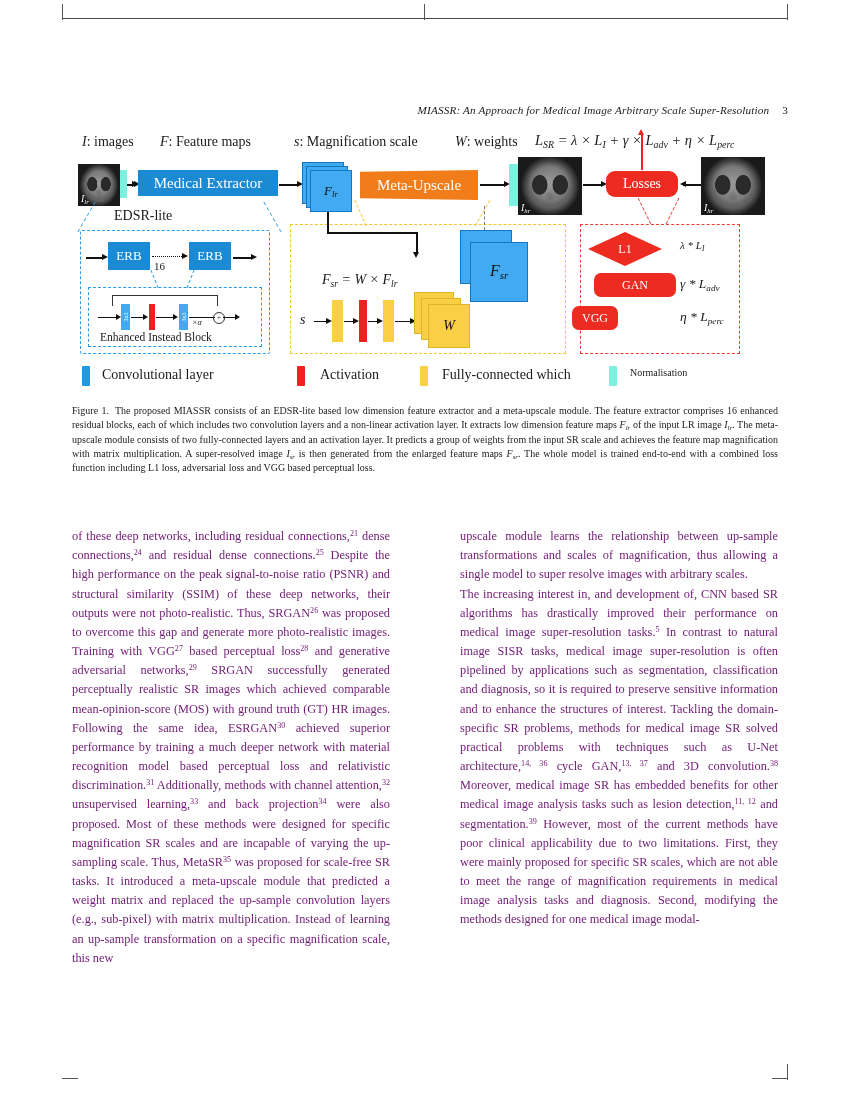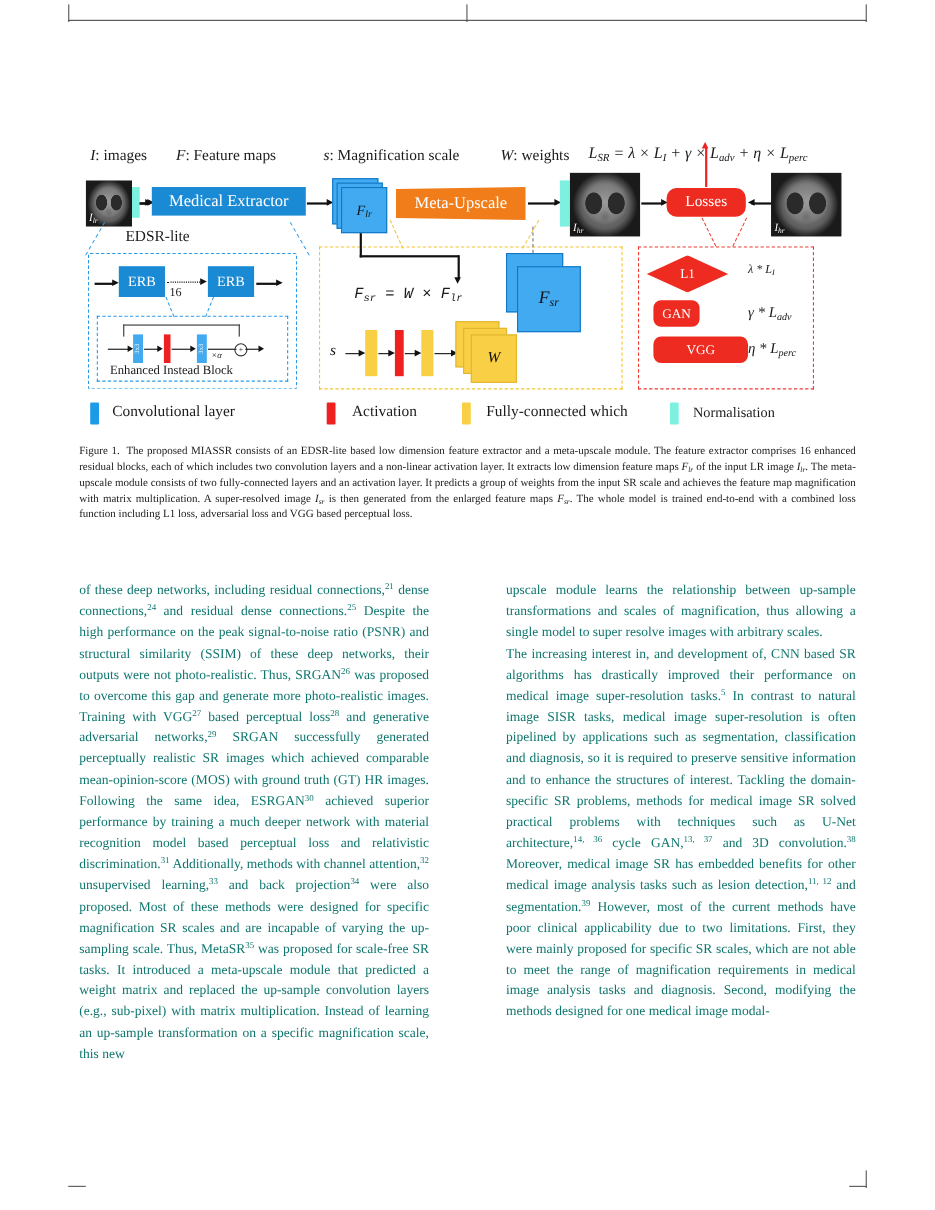--- a/index.html
+++ b/index.html
@@ -81,41 +81,44 @@
   .swatch{position:absolute;width:8px;height:20px;border-radius:1px;}
 
   
   .caption{
     position:absolute;left:72px;top:404px;width:706px;
     font-size:10px;line-height:1.42;text-align:justify;color:#1b1b1b;
   }
   .caption .ttl{margin-right:6px;}
 
   
-  .col{position:absolute;top:527px;width:318px;font-size:12.3px;line-height:1.56;text-align:justify;color:#0f766e;}
+  .col{position:absolute;top:527px;width:318px;font-size:12.3px;line-height:1.56;text-align:justify;color:#701a75;}
   .col.left{left:72px;}
   .col.right{left:460px;}
   .col p{margin:0;text-indent:0;}
   .sec{font-weight:bold;font-style:italic;font-size:13px;margin:13px 0 9px 0;}
   .sec .num{margin-right:11px;}
   sup{font-size:.66em;vertical-align:.52em;line-height:0;}
 </style>
 </head>
 <body>
 
 <div class="page">
 
   <div class="cropmark cm-v" style="left:62px;top:4px;"></div>
   <div class="cropmark cm-v" style="left:787px;top:4px;"></div>
   <div class="cropmark cm-v" style="left:424px;top:4px;"></div>
   <div class="cropmark cm-h" style="left:62px;top:1078px;"></div>
   <div class="cropmark cm-v" style="left:787px;top:1064px;"></div>
   <div class="cropmark cm-h" style="left:772px;top:1078px;"></div>
   <div class="rule"></div>
 
+  <div class="runhead">
+    <span>MIASSR: An Approach for Medical Image Arbitrary Scale Super-Resolution</span><span class="pg">3</span>
+  </div>
 
   <div class="figure">
 
     <div class="legendrow">
       <span class="lg" style="left:10px;top:2px;"><span class="it">I</span><span>: images</span></span>
       <span class="lg" style="left:88px;top:2px;"><span class="it">F</span><span>: Feature maps</span></span>
       <span class="lg" style="left:222px;top:2px;"><span class="it">s</span><span>: Magnification scale</span></span>
       <span class="lg" style="left:383px;top:2px;"><span class="it">W</span><span>: weights</span></span>
       <span class="lg it" style="left:463px;top:0px;font-size:14.5px;">
         L<span class="sub">SR</span> = λ × L<span class="sub">I</span> + γ × L<span class="sub">adv</span> + η × L<span class="sub">perc</span>
@@ -214,21 +217,21 @@
 
     <div class="dash-yellow" style="left:218px;top:92px;width:276px;height:130px;"></div>
     <div style="position:absolute;left:250px;top:68px;width:38px;height:26px;border-right:1.6px dashed #f3c430;transform:skewX(24deg);"></div>
     <div style="position:absolute;left:410px;top:68px;width:60px;height:26px;border-left:1.6px dashed #f3c430;transform:skewX(-30deg);"></div>
 
     <div class="arrow" style="left:255px;top:80px;width:1.6px;height:22px;"></div>
     <div class="arrow" style="left:255px;top:100px;width:90px;height:1.6px;"></div>
     <div class="arrow" style="left:344px;top:100px;width:1.6px;height:22px;"></div>
     <div class="ah ah-d" style="left:341px;top:120px;"></div>
 
-    <span class="lbl it" style="left:250px;top:128px;font-size:14px;font-family:Liberation Mono, monospace;">
+    <span class="lbl it" style="left:250px;top:140px;font-size:14px;">
       <span>F</span><span class="sub">sr</span><span> = W × F</span><span class="sub">lr</span>
     </span>
 
     <div class="fbox" style="left:388px;top:98px;width:50px;height:52px;"></div>
     <div class="fbox" style="left:398px;top:110px;width:56px;height:58px;display:flex;align-items:center;justify-content:center;font-size:16px;color:#111;">
       <span class="it"><span>F</span><span class="sub">sr</span></span>
     </div>
 
     <div style="position:absolute;left:412px;top:74px;width:1.6px;height:24px;border-left:1.6px dashed #777;"></div>
 
@@ -253,38 +256,38 @@
 
     <div class="dash-red" style="left:508px;top:92px;width:160px;height:130px;"></div>
     <div style="position:absolute;left:540px;top:66px;width:32px;height:26px;border-right:1.6px dashed #ee3b30;transform:skewX(26deg);"></div>
     <div style="position:absolute;left:600px;top:66px;width:44px;height:26px;border-left:1.6px dashed #ee3b30;transform:skewX(-26deg);"></div>
 
     <div class="diamond" style="left:516px;top:100px;width:74px;height:34px;">L1</div>
     <span class="lbl it" style="left:608px;top:107px;font-size:11px;">
       <span>λ</span> * <span>L</span><span class="sub">I</span>
     </span>
 
-    <div class="rrect" style="left:522px;top:141px;width:42px;height:24px;">GAN</div>
+    <div class="rrect" style="left:522px;top:141px;width:82px;height:24px;">GAN</div>
     <span class="lbl it" style="left:608px;top:144px;font-size:13.5px;">
       <span>γ</span> * <span>L</span><span class="sub">adv</span>
     </span>
 
-    <div class="rrect" style="left:522px;top:174px;width:86px;height:24px;">VGG</div>
+    <div class="rrect" style="left:500px;top:174px;width:46px;height:24px;">VGG</div>
     <span class="lbl it" style="left:608px;top:177px;font-size:13.5px;">
       <span>η</span> * <span>L</span><span class="sub">perc</span>
     </span>
 
     <div class="swatch" style="left:10px;top:234px;background:#1b9ae8;"></div>
     <span class="lbl" style="left:30px;top:235px;font-size:14px;">Convolutional layer</span>
     <div class="swatch" style="left:225px;top:234px;background:#ee2020;"></div>
     <span class="lbl" style="left:248px;top:235px;font-size:14px;">Activation</span>
     <div class="swatch" style="left:348px;top:234px;background:#f9cf45;"></div>
     <span class="lbl" style="left:370px;top:235px;font-size:14px;">Fully-connected which</span>
     <div class="swatch" style="left:537px;top:234px;background:#7df0e0;"></div>
-    <span class="lbl" style="left:558px;top:235px;font-size:13px;">Normalisation</span>
+    <span class="lbl" style="left:558px;top:235px;font-size:10px;">Normalisation</span>
   </div>
 
   <div class="caption">
     <span class="ttl">Figure 1.</span><span>The proposed MIASSR consists of an EDSR-lite based low dimension feature extractor and a meta-upscale module. The feature extractor comprises 16 enhanced residual blocks, each of which includes two convolution layers and a non-linear activation layer. It extracts low dimension feature maps </span><span class="it"><span>F</span><span class="sub">lr</span></span><span> of the input LR image </span><span class="it"><span>I</span><span class="sub">lr</span></span><span>. The meta-upscale module consists of two fully-connected layers and an activation layer. It predicts a group of weights from the input SR scale and achieves the feature map magnification with matrix multiplication. A super-resolved image </span><span class="it"><span>I</span><span class="sub">sr</span></span><span> is then generated from the enlarged feature maps </span><span class="it"><span>F</span><span class="sub">sr</span></span><span>. The whole model is trained end-to-end with a combined loss function including L1 loss, adversarial loss and VGG based perceptual loss.</span>
   </div>
 
   <div class="col left">
     <p id="left-para">of these deep networks, including residual connections,<sup>21</sup> dense connections,<sup>24</sup> and residual dense connections.<sup>25</sup> Despite the high performance on the peak signal-to-noise ratio (PSNR) and structural similarity (SSIM) of these deep networks, their outputs were not photo-realistic. Thus, SRGAN<sup>26</sup> was proposed to overcome this gap and generate more photo-realistic images. Training with VGG<sup>27</sup> based perceptual loss<sup>28</sup> and generative adversarial networks,<sup>29</sup> SRGAN successfully generated perceptually realistic SR images which achieved comparable mean-opinion-score (MOS) with ground truth (GT) HR images. Following the same idea, ESRGAN<sup>30</sup> achieved superior performance by training a much deeper network with material recognition model based perceptual loss and relativistic discrimination.<sup>31</sup> Additionally, methods with channel attention,<sup>32</sup> unsupervised learning,<sup>33</sup> and back projection<sup>34</sup> were also proposed. Most of these methods were designed for specific magnification SR scales and are incapable of varying the up-sampling scale. Thus, MetaSR<sup>35</sup> was proposed for scale-free SR tasks. It introduced a meta-upscale module that predicted a weight matrix and replaced the up-sample convolution layers (e.g., sub-pixel) with matrix multiplication. Instead of learning an up-sample transformation on a specific magnification scale, this new</p>
   </div>
 

